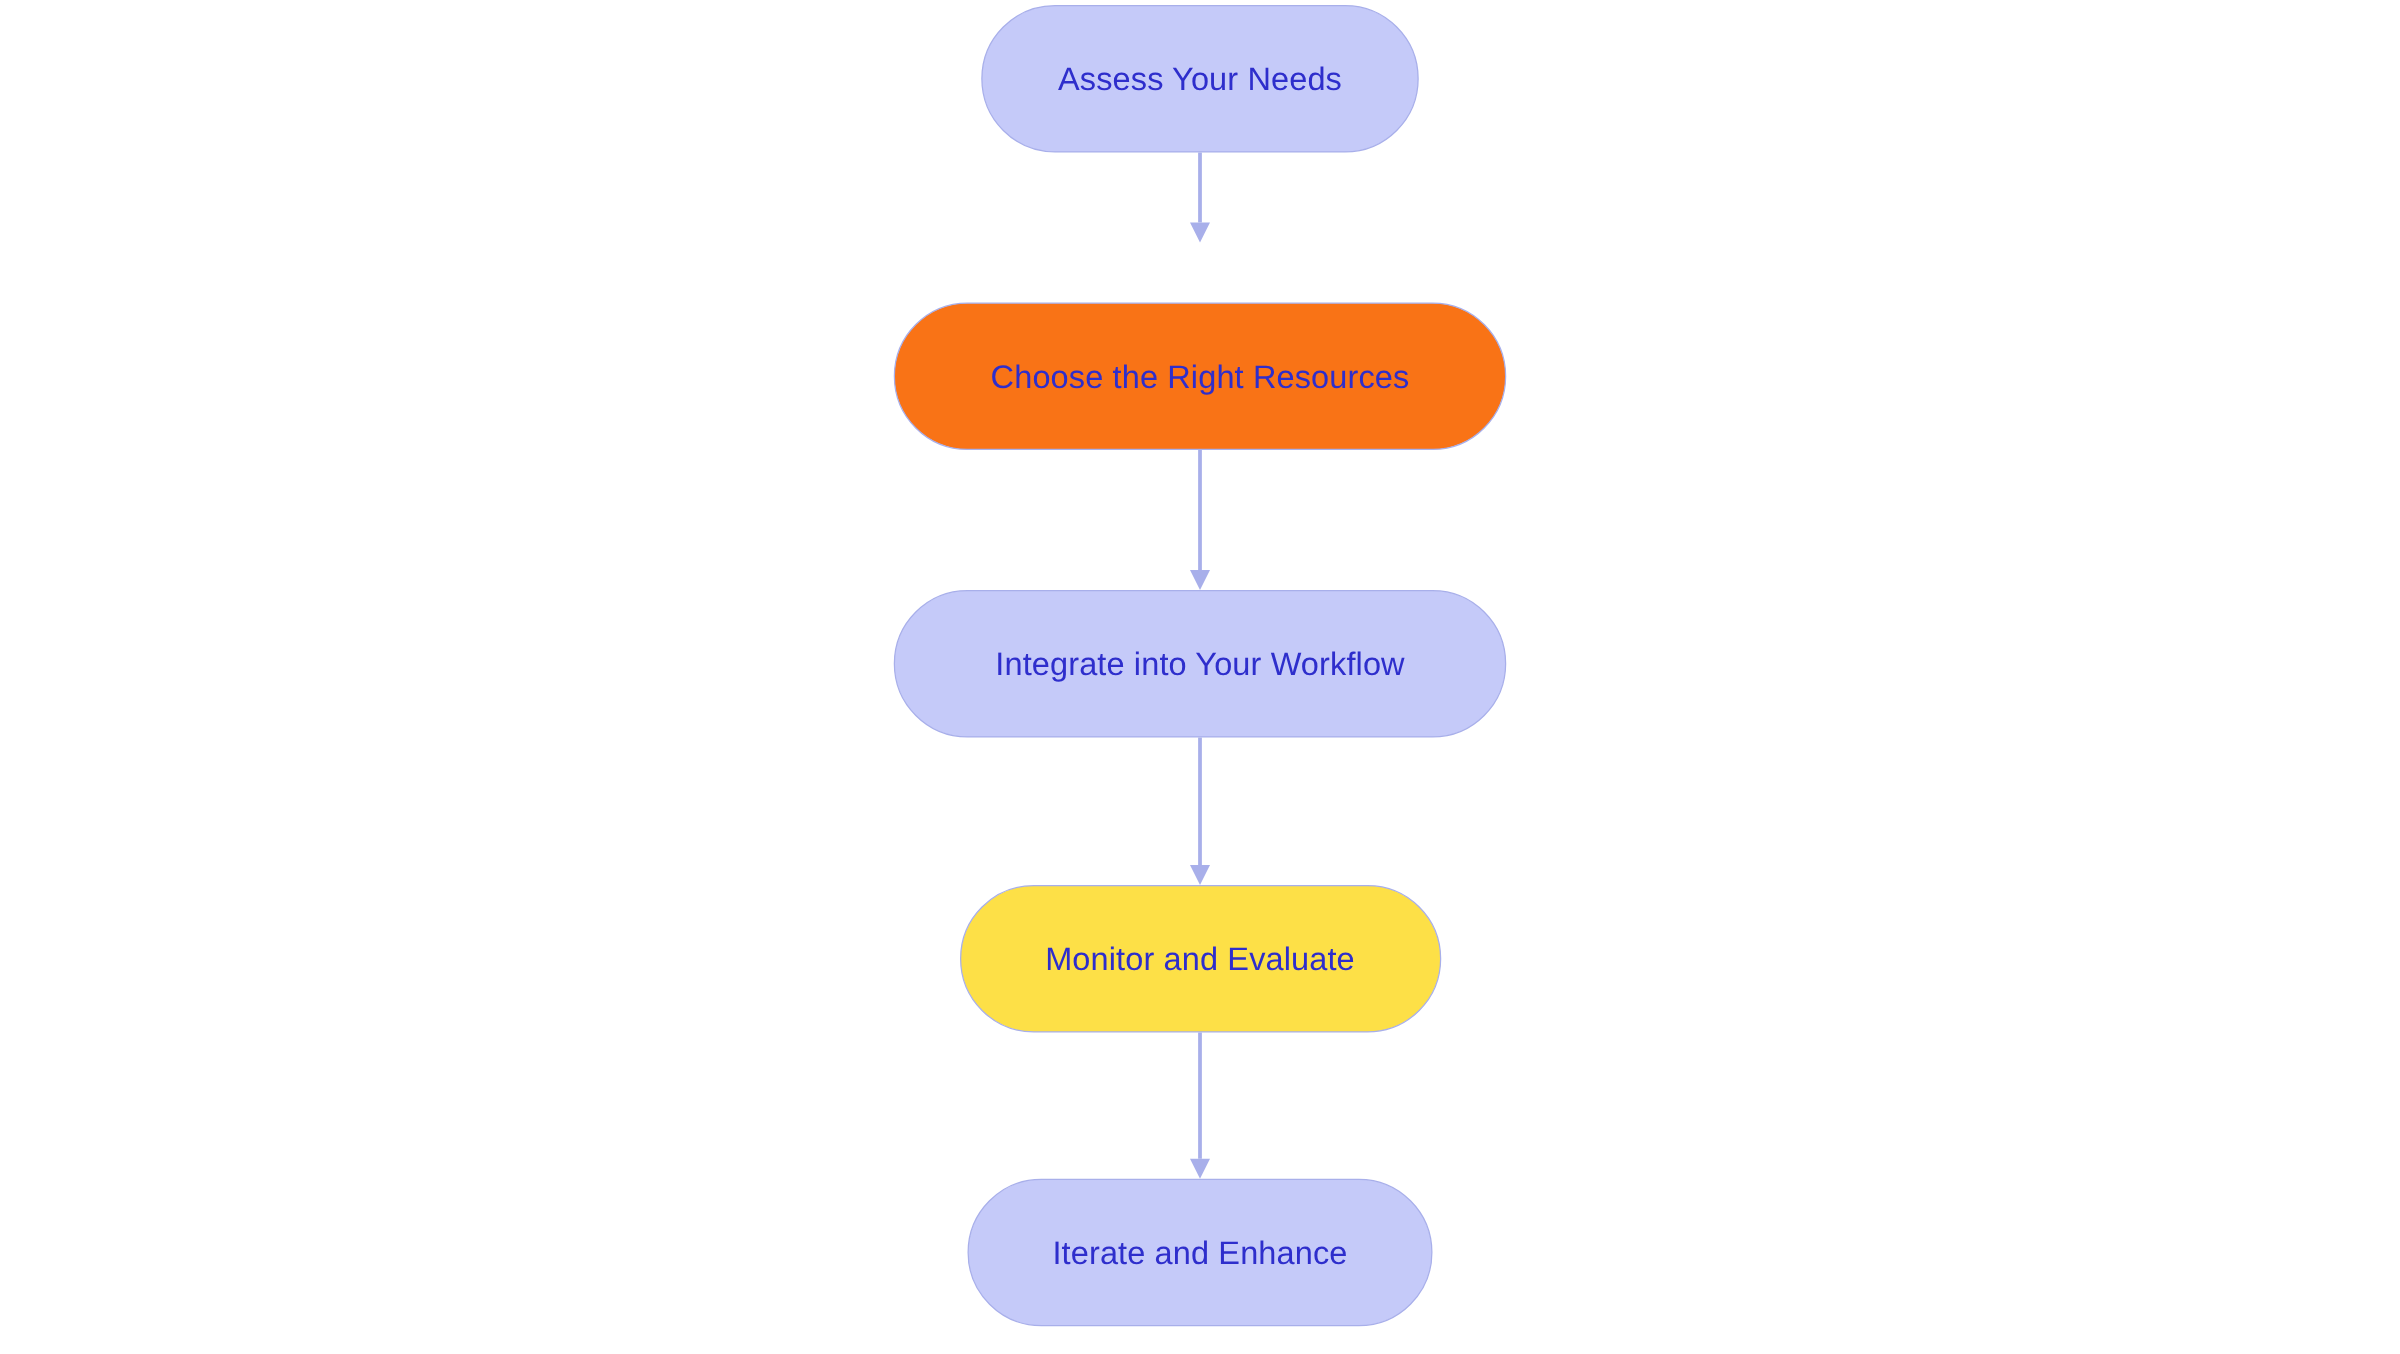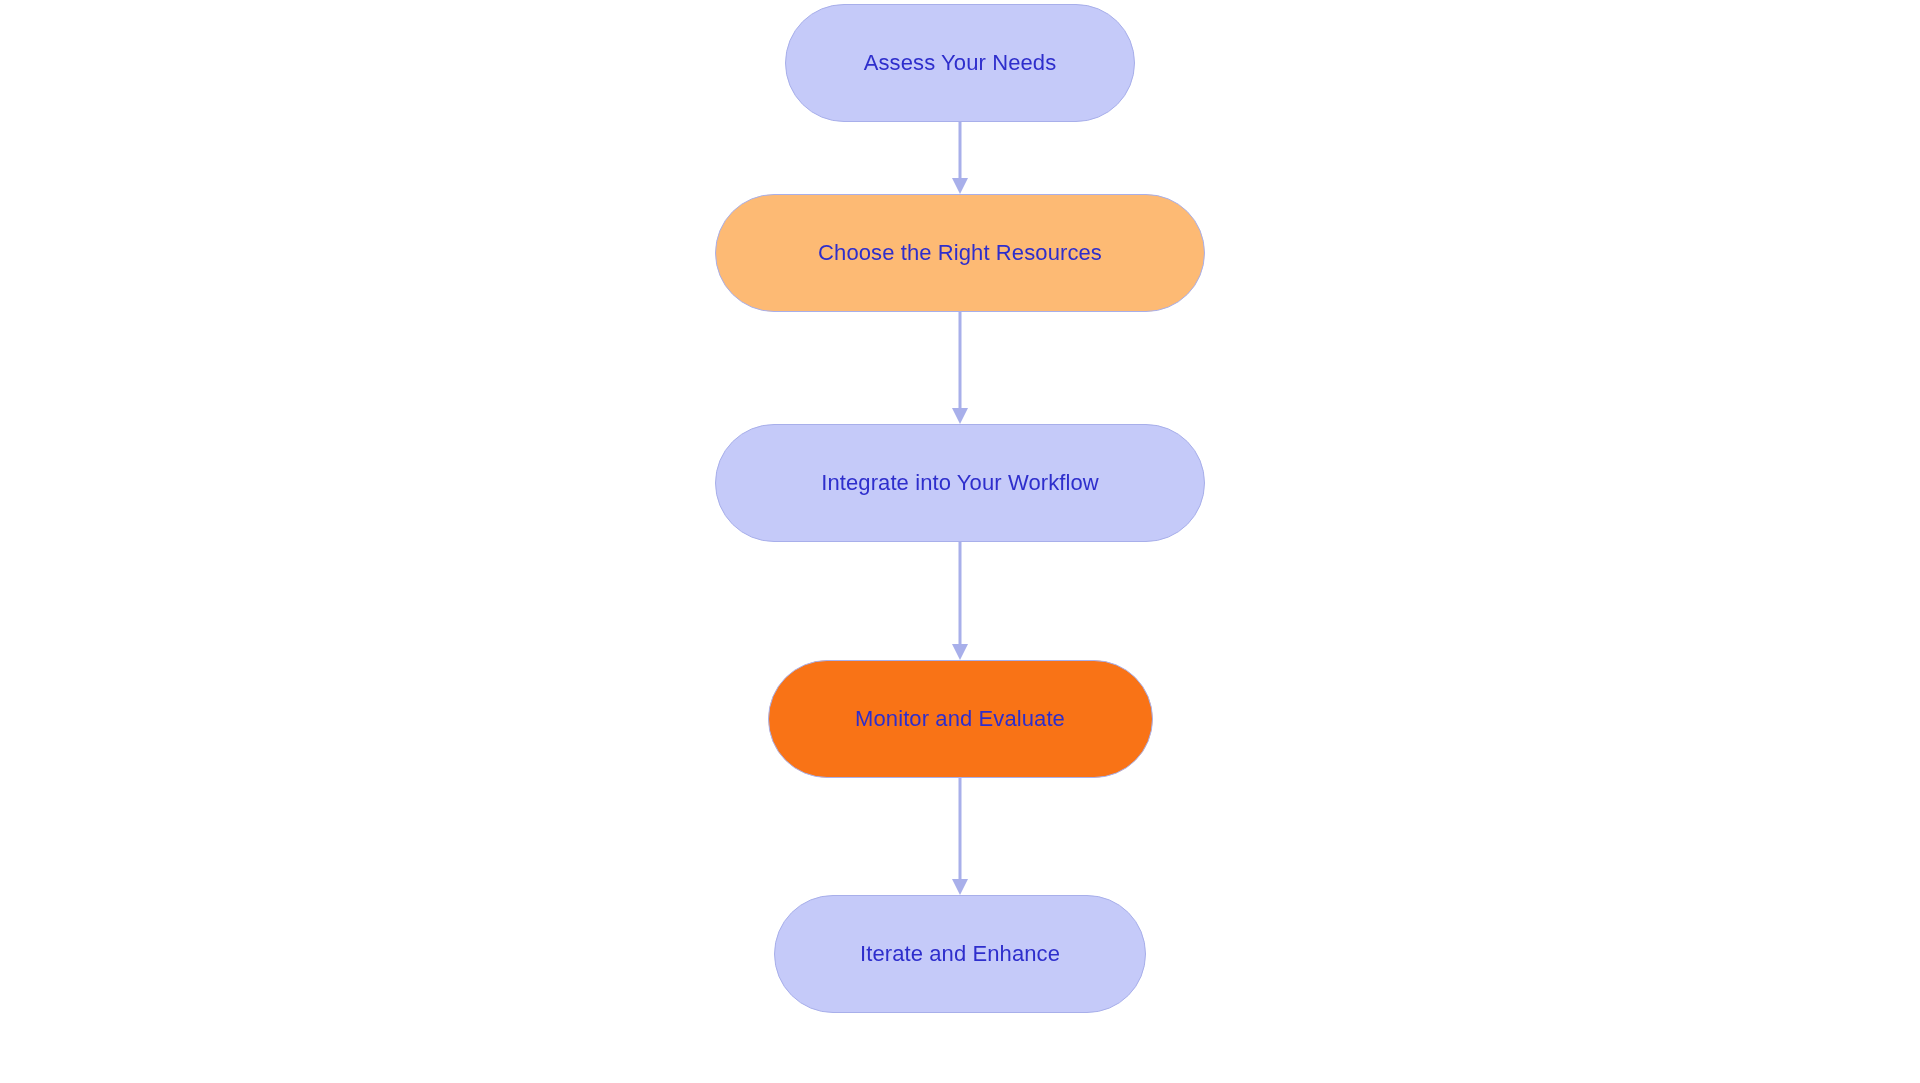--- a/index.html
+++ b/index.html
@@ -42,21 +42,21 @@
     border-radius: 59px;
     background: #c5caf9;
     border: 1.6px solid #a8afea;
     display: flex;
     align-items: center;
     justify-content: center;
     flex: 0 0 auto;
   }
   .node-label {
     color: #2e2ecc;
-    font-size: 22px;
+    font-size: 26px;
     font-weight: 400;
     letter-spacing: 0.1px;
     white-space: nowrap;
     line-height: 1;
     user-select: none;
   }
 
   
   .node.n0 { width: 350px; }
   .node.n1 { width: 490px; }
@@ -113,39 +113,39 @@
 
     <div class="node n0" style="background: rgb(197, 202, 249); border-color: rgb(168, 175, 234);">
       <span class="node-label" style="color: rgb(46, 46, 204);">Assess Your Needs</span>
     </div>
 
     <div class="connector c0">
       <div class="conn-line" style="background: rgb(168, 175, 234);"></div>
       <div class="conn-head" style="border-top-color: rgb(168, 175, 234);"></div>
     </div>
 
-    <div class="node n1" style="background: #fdba74; border-color: rgb(168, 175, 234);">
+    <div class="node n1" style="background: #f97316; border-color: rgb(168, 175, 234); margin-top: 48px;">
       <span class="node-label" style="color: rgb(46, 46, 204);">Choose the Right Resources</span>
     </div>
 
     <div class="connector c1">
       <div class="conn-line" style="background: rgb(168, 175, 234);"></div>
       <div class="conn-head" style="border-top-color: rgb(168, 175, 234);"></div>
     </div>
 
     <div class="node n2" style="background: rgb(197, 202, 249); border-color: rgb(168, 175, 234);">
       <span class="node-label" style="color: rgb(46, 46, 204);">Integrate into Your Workflow</span>
     </div>
 
     <div class="connector c2">
       <div class="conn-line" style="background: rgb(168, 175, 234);"></div>
       <div class="conn-head" style="border-top-color: rgb(168, 175, 234);"></div>
     </div>
 
-    <div class="node n3" style="background: #f97316; border-color: rgb(168, 175, 234);">
+    <div class="node n3" style="background: #fde047; border-color: rgb(168, 175, 234);">
       <span class="node-label" style="color: rgb(46, 46, 204);">Monitor and Evaluate</span>
     </div>
 
     <div class="connector c3">
       <div class="conn-line" style="background: rgb(168, 175, 234);"></div>
       <div class="conn-head" style="border-top-color: rgb(168, 175, 234);"></div>
     </div>
 
     <div class="node n4" style="background: rgb(197, 202, 249); border-color: rgb(168, 175, 234); text-align: center;">
       <span class="node-label" style="color: rgb(46, 46, 204);">Iterate and Enhance</span>

